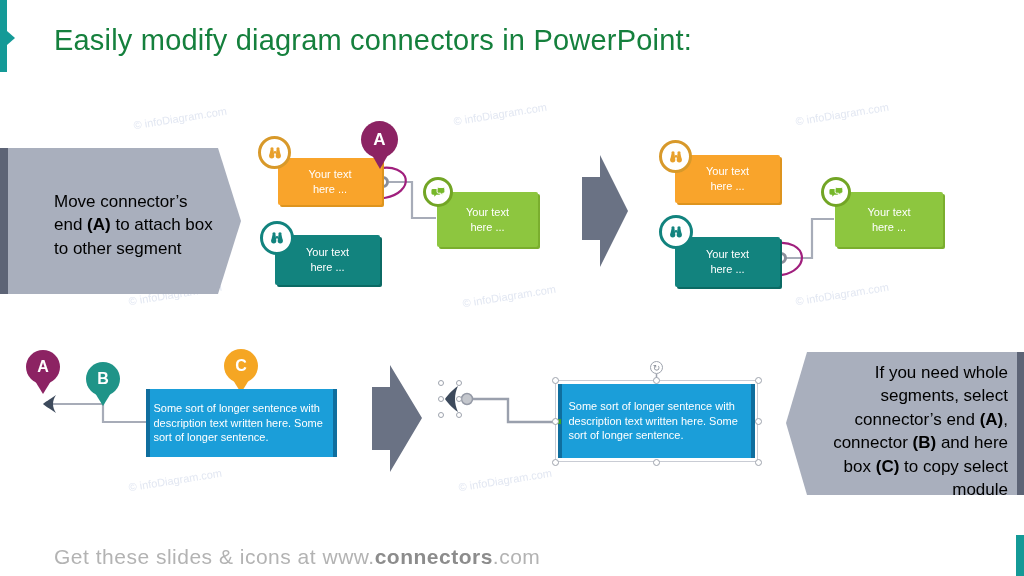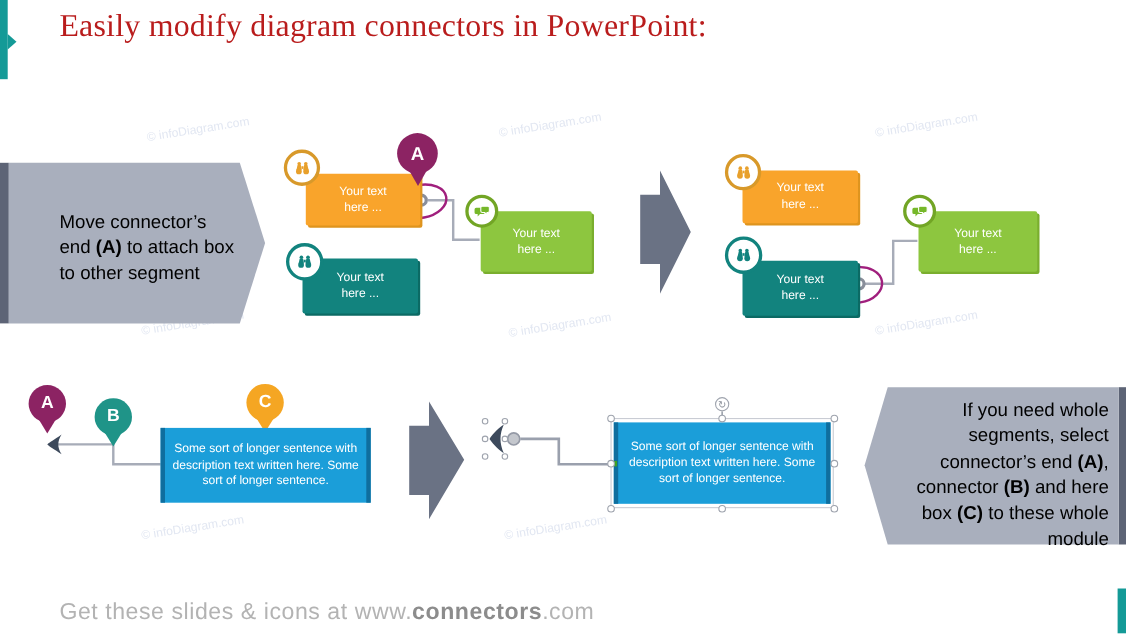--- a/index.html
+++ b/index.html
@@ -6,36 +6,36 @@
   body{
     width:1024px;height:576px;position:relative;overflow:hidden;
     background:#ffffff;font-family:"Liberation Sans", sans-serif;
   }
   
   .accent-bar{position:absolute;background:#149A97;}
   .accent-arrow{position:absolute;width:0;height:0;
     border-top:7px solid transparent;border-bottom:7px solid transparent;
     border-left:8px solid #149A97;}
   
-  .title{position:absolute;left:54px;top:8px;font-size:29px;color:#b91c1c;letter-spacing:.2px;font-family:Liberation Serif, serif;}
+  .title{position:absolute;left:54px;top:24px;font-size:29px;color:#15803d;letter-spacing:.2px;}
   
   .wm{position:absolute;color:#e2e7f2;font-size:11px;transform:rotate(-9deg);white-space:nowrap;}
   
   .callout-text{position:absolute;color:#000000;font-size:17px;line-height:1.38;}
   .callout-text .b{font-weight:bold;}
   
   .box{position:absolute;color:#fff;font-size:11px;line-height:1.32;border-radius:2px;
        display:flex;align-items:center;justify-content:center;text-align:center;}
   .box .inner{max-width:64px;}
   .box.orange{background:#F9A42B;box-shadow:2px 2px 0 #DE941E;}
   .box.teal{background:#12837E;box-shadow:2px 2px 0 #0B6A64;}
   .box.green{background:#8DC63F;box-shadow:2px 2px 0 #7AAE2E;}
   .blue-box{position:absolute;background:#1B9ED9;border-left:4px solid #0F6E9E;border-right:4px solid #0F6E9E;
        color:#fff;font-size:11px;line-height:1.35;display:flex;align-items:center;justify-content:center;
-       text-align:center;box-sizing:border-box;}
+       box-sizing:border-box;}
   .blue-box .inner{max-width:176px;}
   
   .badge{position:absolute;background:#fff;border-radius:50%;display:flex;align-items:center;justify-content:center;box-sizing:border-box;}
   .badge svg{display:block;}
   
   .pin{position:absolute;display:flex;flex-direction:column;align-items:center;}
   .pin-head{border-radius:50%;color:#fff;display:flex;align-items:center;justify-content:center;font-weight:bold;}
   .pin-tail{width:0;height:0;border-left:8px solid transparent;border-right:8px solid transparent;margin-top:-3px;}
   
   .handle{position:absolute;width:7px;height:7px;border-radius:50%;background:#fff;border:1px solid #9EA3AD;box-sizing:border-box;}
@@ -226,18 +226,18 @@
 <div class="handle" style="left:551.5px;top:417.5px;"></div>
 <div class="handle" style="left:754.5px;top:417.5px;"></div>
 <div class="handle" style="left:551.5px;top:458.5px;"></div>
 <div class="handle" style="left:653px;top:458.5px;"></div>
 <div class="handle" style="left:754.5px;top:458.5px;"></div>
 <div class="rot-handle" style="left:650px;top:361px;">
   <span>↻</span>
 </div>
 
 <div class="callout-text" style="left:822px;top:361px;width:186px;text-align:right;">
-  <span>If you need whole segments, select connector’s end </span><span class="b">(A)</span><span>, connector </span><span class="b">(B)</span><span> and here box </span><span class="b">(C)</span><span> to these whole module</span>
+  <span>If you need whole segments, select connector’s end </span><span class="b">(A)</span><span>, connector </span><span class="b">(B)</span><span> and here box </span><span class="b">(C)</span><span> to copy select module</span>
 </div>
 
 <div class="footer">
   <span>Get these slides &amp; icons at www.</span><span class="brand">connectors</span><span>.com</span>
 </div>
 
 </body></html>

